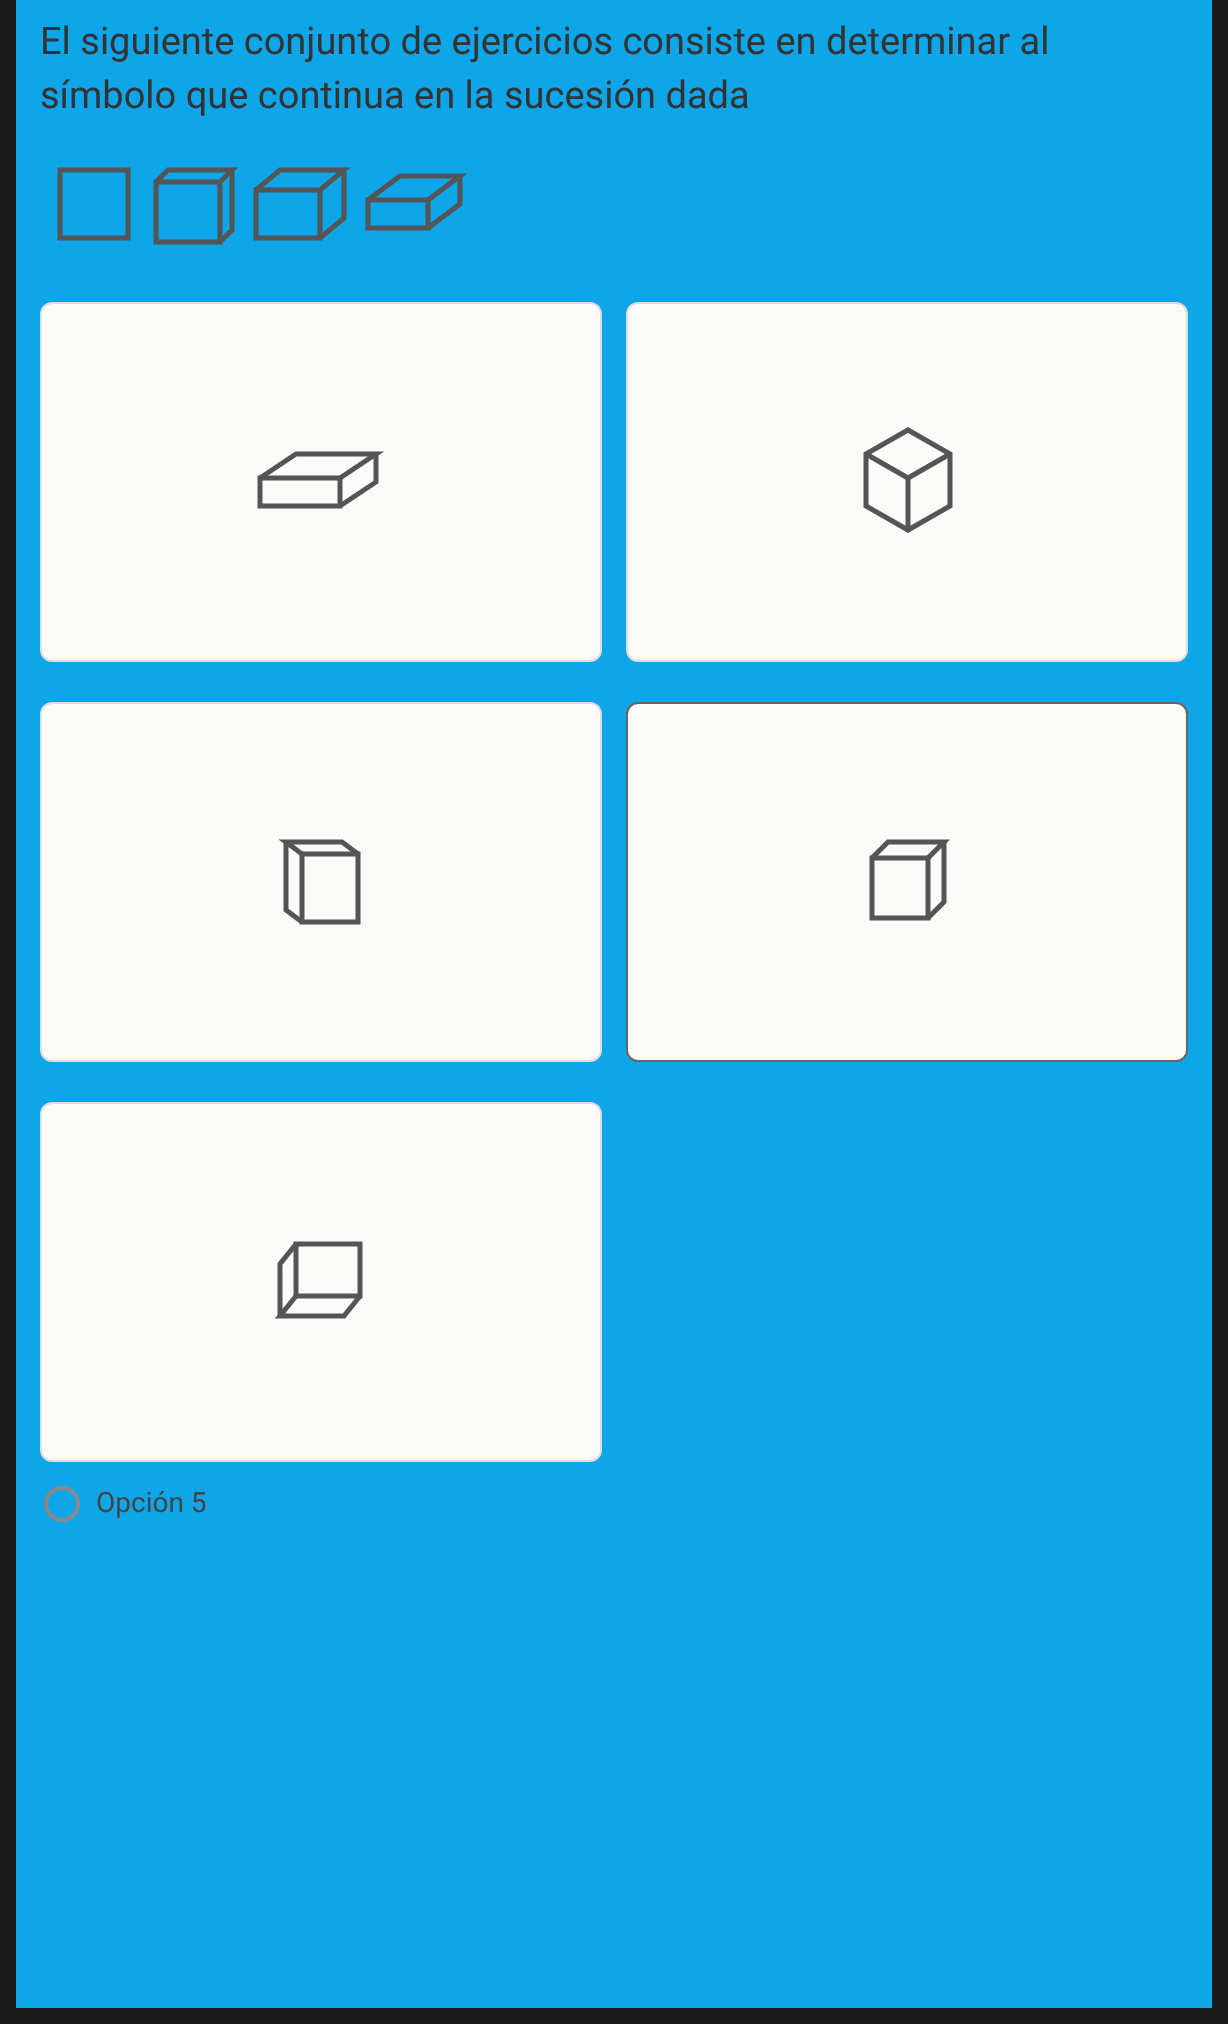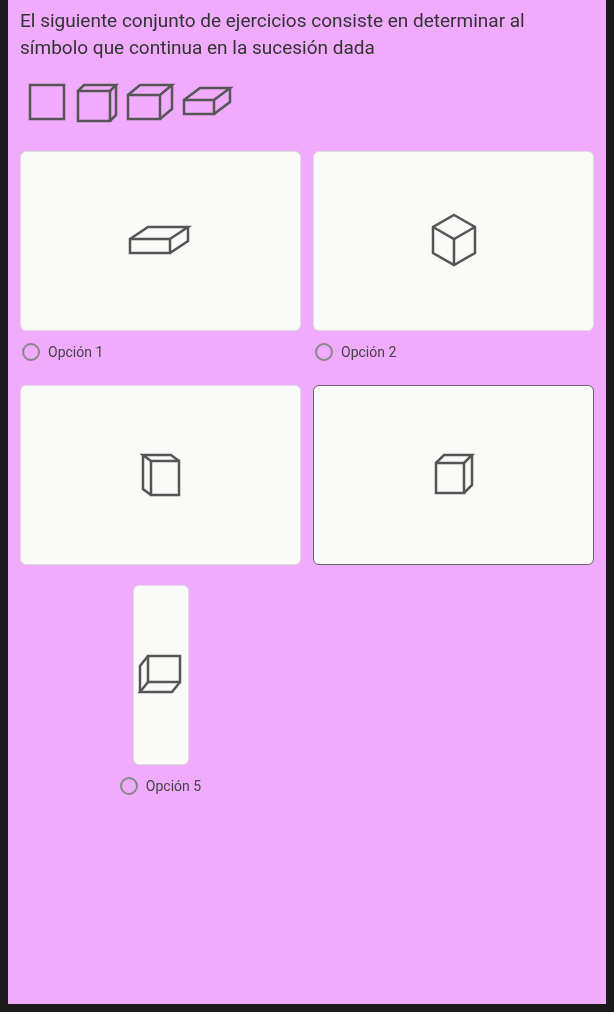--- a/index.html
+++ b/index.html
@@ -12,21 +12,21 @@
       background: #f5f5f0;
       width: 614px;
       height: 1012px;
       padding: 0;
       overflow: hidden;
     }
     .phone-frame {
       border: 8px solid #1a1a1a;
       border-top: 0;
       height: 100%;
-      background: #f0abfc;
+      background: #0ea5e9;
       padding: 8px 12px;
       overflow-y: auto;
     }
     .question-text {
       font-size: 19px;
       color: #333;
       line-height: 1.4;
       margin-bottom: 16px;
     }
     .sequence-row {
@@ -85,21 +85,20 @@
       height: 9px;
       border-radius: 50%;
       background: #1a8a4a;
     }
     .option-label {
       font-size: 14px;
       color: #444;
     }
     .option-card.full-width {
       grid-column: 1 / 2;
-      align-items: center;
     }
   </style>
 </head>
 <body>
 
 <div class="phone-frame">
 
   <div class="question-text">El siguiente conjunto de ejercicios consiste en determinar al símbolo que continua en la sucesión dada</div>
 
   <div class="sequence-row">
@@ -138,37 +137,29 @@
   <div class="options-grid">
 
     <div class="option-card">
       <div class="option-image">
         <svg width="70" height="40" viewBox="0 0 70 40">
           <path d="M 4 18 L 44 18 L 44 32 L 4 32 Z" fill="none" stroke="#555" stroke-width="2.5"></path>
           <path d="M 4 18 L 22 6 L 62 6 L 44 18" fill="none" stroke="#555" stroke-width="2.5"></path>
           <path d="M 62 6 L 62 20 L 44 32" fill="none" stroke="#555" stroke-width="2.5"></path>
         </svg>
       </div>
-      <div class="option-label-row">
-        <span class="radio"></span>
-        <span class="option-label">Opción 1</span>
-      </div>
     </div>
 
     <div class="option-card">
       <div class="option-image">
         <svg width="54" height="60" viewBox="0 0 54 60">
           <path d="M 27 4 L 48 16 L 48 42 L 27 54 L 6 42 L 6 16 Z" fill="none" stroke="#555" stroke-width="2.5"></path>
           <path d="M 6 16 L 27 28 L 48 16" fill="none" stroke="#555" stroke-width="2.5"></path>
           <path d="M 27 28 L 27 54" fill="none" stroke="#555" stroke-width="2.5"></path>
         </svg>
-      </div>
-      <div class="option-label-row">
-        <span class="radio"></span>
-        <span class="option-label">Opción 2</span>
       </div>
     </div>
 
     <div class="option-card">
       <div class="option-image">
         <svg width="48" height="52" viewBox="0 0 48 52">
           <path d="M 14 12 L 42 12 L 42 46 L 14 46 Z" fill="none" stroke="#555" stroke-width="2.5"></path>
           <path d="M 14 12 L 6 6 L 34 6 L 42 12" fill="none" stroke="#555" stroke-width="2.5"></path>
           <path d="M 6 6 L 6 40 L 14 46" fill="none" stroke="#555" stroke-width="2.5"></path>
         </svg>

